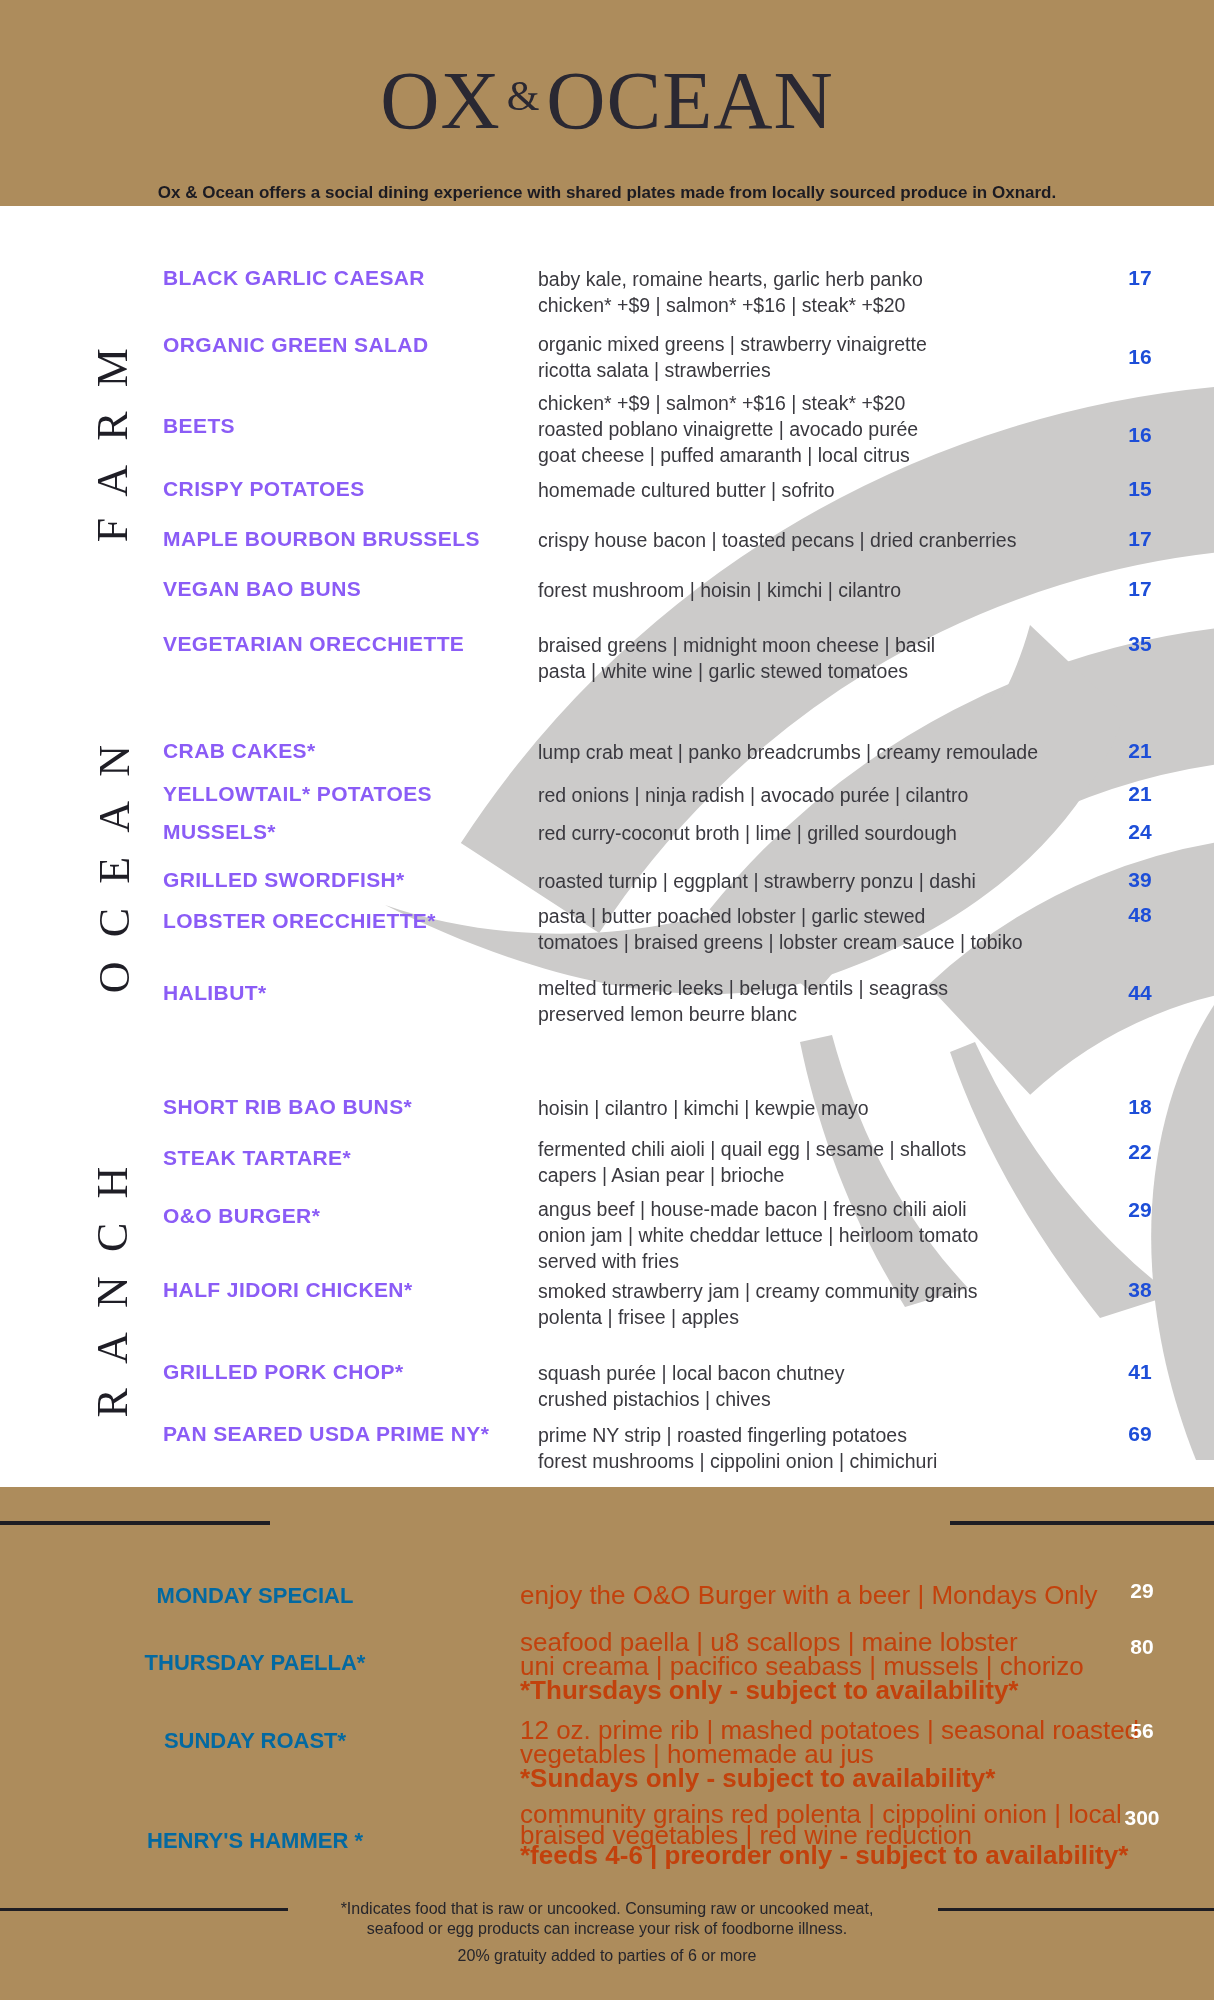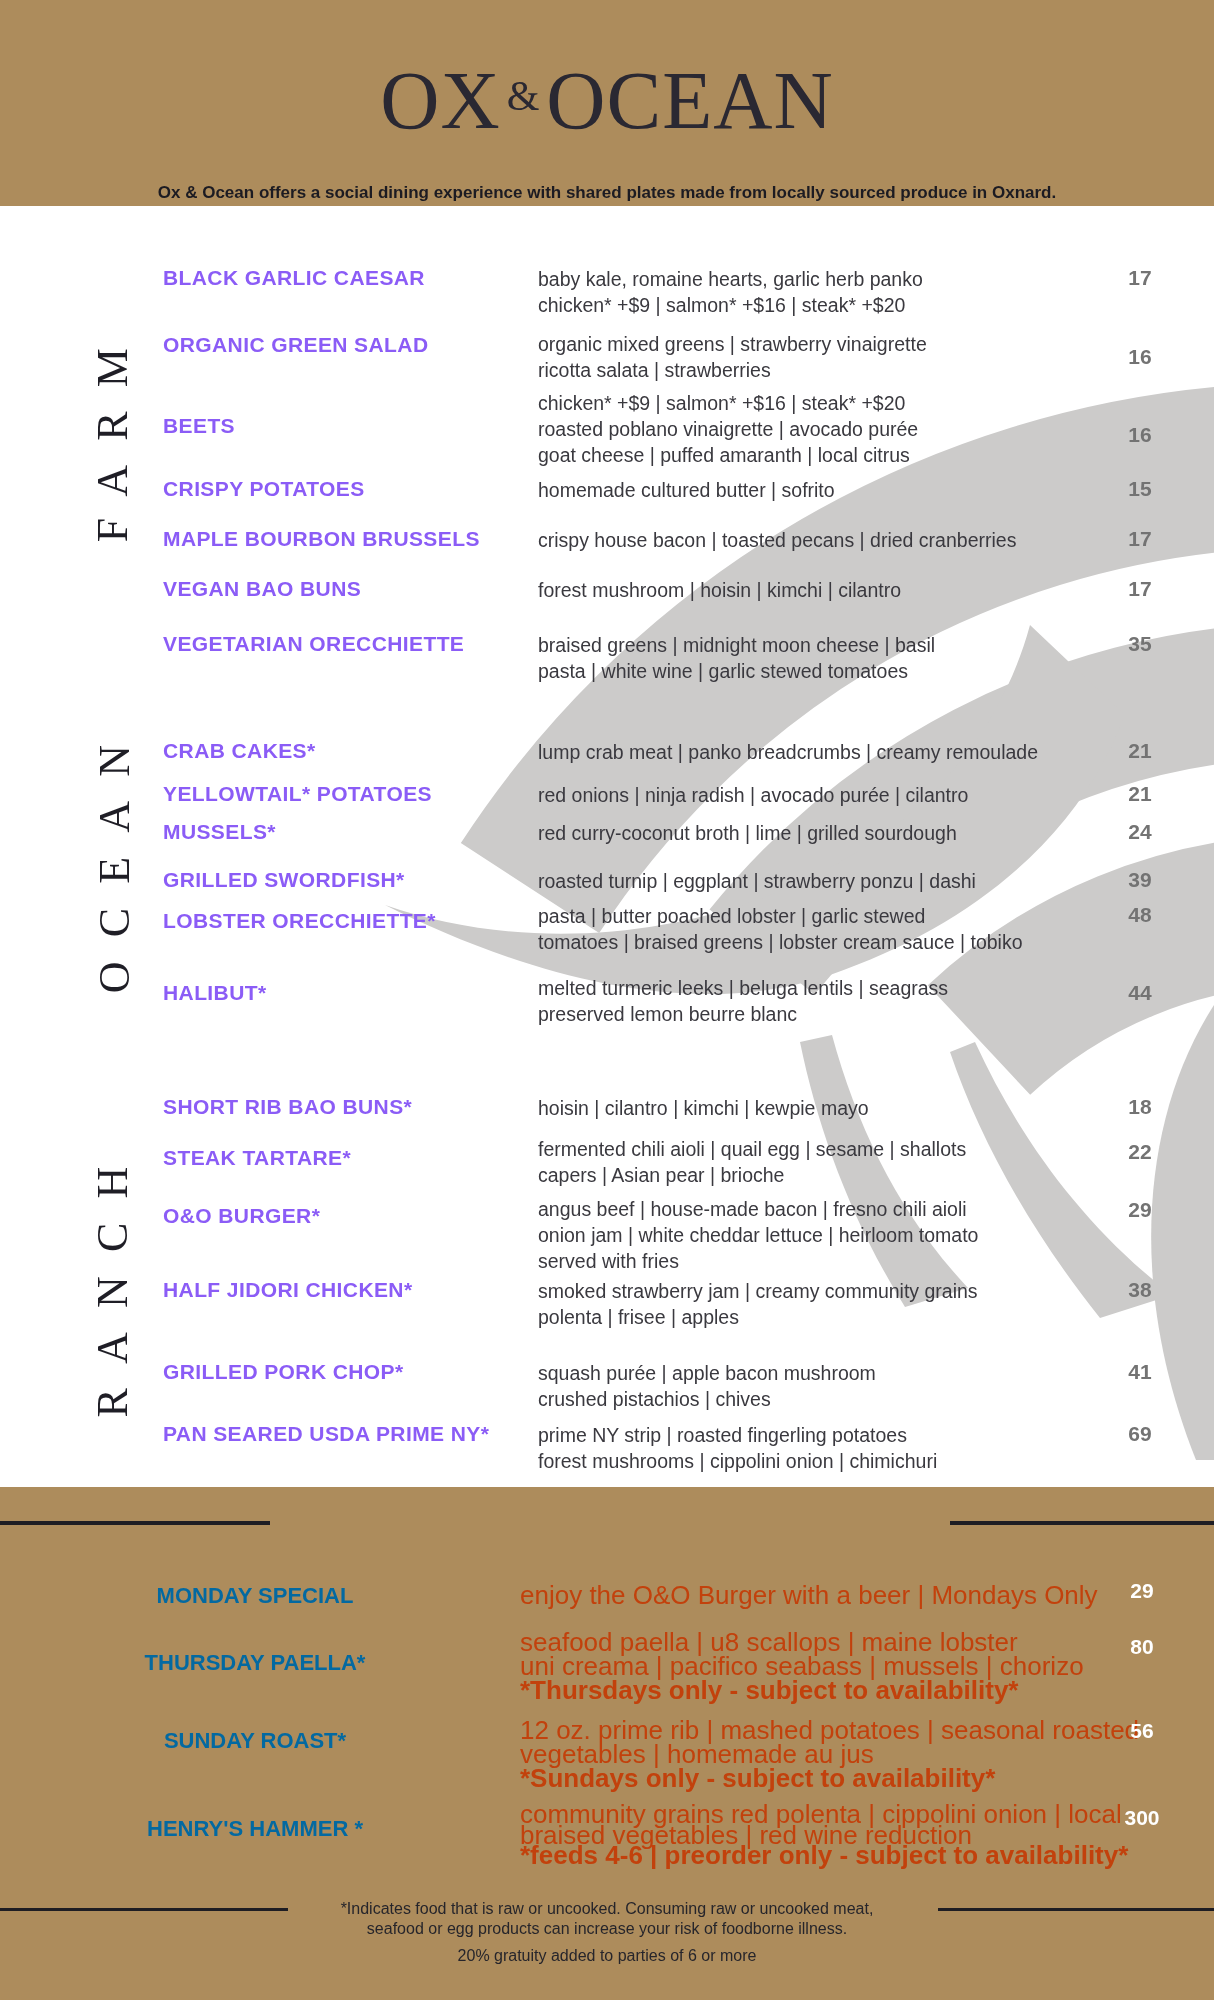--- a/index.html
+++ b/index.html
@@ -23,21 +23,21 @@
           font-family:"Liberation Serif","DejaVu Serif",serif;font-size:44px;color:#1f1e26;
           letter-spacing:0.55em;white-space:nowrap;}
 
   
   .row{position:absolute;left:0;width:1214px;}
   .nm{position:absolute;left:163px;width:360px;font-size:21px;font-weight:700;
       color:#8b5cf6;letter-spacing:0.4px;white-space:nowrap;}
   .ds{position:absolute;left:538px;width:600px;font-size:19.5px;color:#3a393f;line-height:26px;}
   .dl{white-space:nowrap;}
   .pr{position:absolute;left:1116px;width:48px;text-align:center;font-size:21px;
-      font-weight:700;color:#737373;}
+      font-weight:700;color:#1d4ed8;}
 
   
   .specials-band{position:absolute;left:0;top:1487px;width:1214px;height:513px;background:#ad8c5c;}
   .specials-title{position:absolute;left:0;top:1499px;width:1214px;text-align:center;
                   font-family:"Liberation Serif","DejaVu Serif",serif;font-size:36px;color:#ffffff;
                   letter-spacing:0.50em;white-space:nowrap;}
   .hline{position:absolute;height:4px;background:#1e1d23;}
   .sname{position:absolute;left:130px;width:250px;text-align:center;font-size:22px;
          font-weight:700;color:#0369a1;white-space:nowrap;}
   .sds{position:absolute;left:520px;width:620px;font-size:26px;color:#c2410c;line-height:24px;}
@@ -224,21 +224,21 @@
     <div class="ds">
       <div class="dl">smoked strawberry jam | creamy community grains</div>
       <div class="dl">polenta | frisee | apples</div>
     </div>
     <div class="pr">38</div>
   </div>
 
   <div class="row" style="top:1360px;">
     <div class="nm">GRILLED PORK CHOP*</div>
     <div class="ds">
-      <div class="dl">squash purée | apple bacon mushroom</div>
+      <div class="dl">squash purée | local bacon chutney</div>
       <div class="dl">crushed pistachios | chives</div>
     </div>
     <div class="pr">41</div>
   </div>
 
   <div class="row" style="top:1422px;">
     <div class="nm">PAN SEARED USDA PRIME NY*</div>
     <div class="ds">
       <div class="dl">prime NY strip | roasted fingerling potatoes</div>
       <div class="dl">forest mushrooms | cippolini onion | chimichuri</div>
@@ -272,21 +272,21 @@
     <div class="sname" style="margin-top:10px;">SUNDAY ROAST*</div>
     <div class="sds">
       <div class="dl">12 oz. prime rib | mashed potatoes | seasonal roasted</div>
       <div class="dl">vegetables | homemade au jus</div>
       <div class="dl note">*Sundays only - subject to availability*</div>
     </div>
     <div class="spr" style="margin-top:1px;">56</div>
   </div>
 
   <div class="row" style="top:1804px;">
-    <div class="sname" style="margin-top:12px;">HENRY'S HAMMER *</div>
+    <div class="sname" style="margin-top:24px;">HENRY'S HAMMER *</div>
     <div class="sds tight">
       <div class="dl">community grains red polenta | cippolini onion | local</div>
       <div class="dl">braised vegetables | red wine reduction</div>
       <div class="dl note">*feeds 4-6 | preorder only - subject to availability*</div>
     </div>
     <div class="spr" style="margin-top:2px;">300</div>
   </div>
 
   <div class="fline" style="left:0;top:1908px;width:288px;"></div>
   <div class="fline" style="left:938px;top:1908px;width:276px;"></div>

